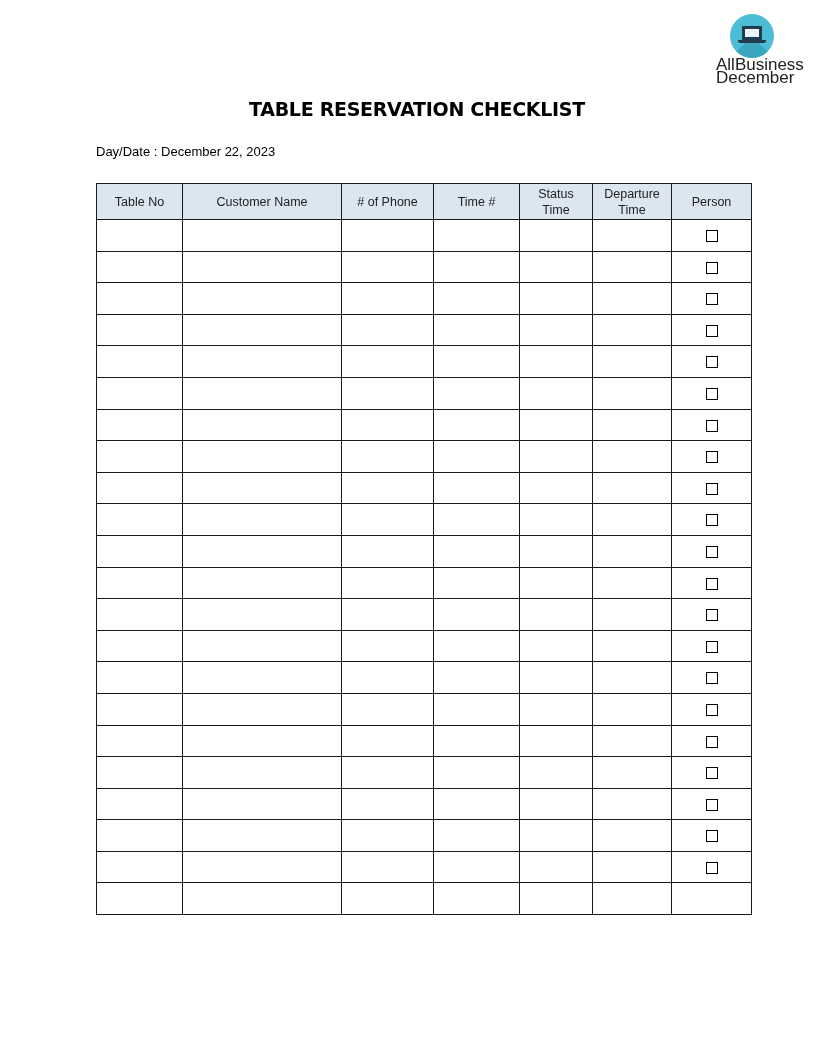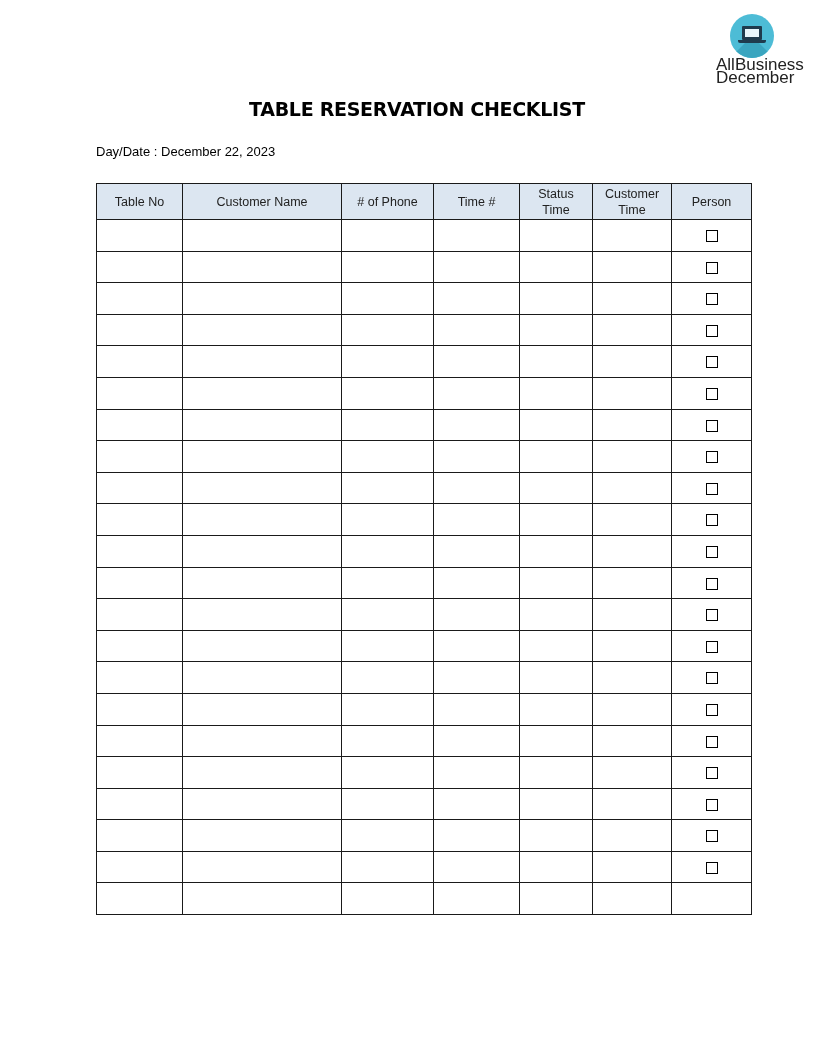--- a/index.html
+++ b/index.html
@@ -55,21 +55,21 @@
       <col style="width:79px">
       <col style="width:80px">
   </colgroup>
   <thead>
     <tr>
       <th><span>Table No</span></th>
       <th><span>Customer Name</span></th>
       <th><span># of Phone</span></th>
       <th><span>Time #</span></th>
       <th><span>Status</span><br><span>Time</span></th>
-      <th><span>Customer</span><br><span>Time</span></th>
+      <th><span>Departure</span><br><span>Time</span></th>
       <th><span>Person</span></th>
     </tr>
   </thead>
   <tbody id="tbody">
       <tr>
         <td></td>
         <td></td>
         <td></td>
         <td></td>
         <td></td>

